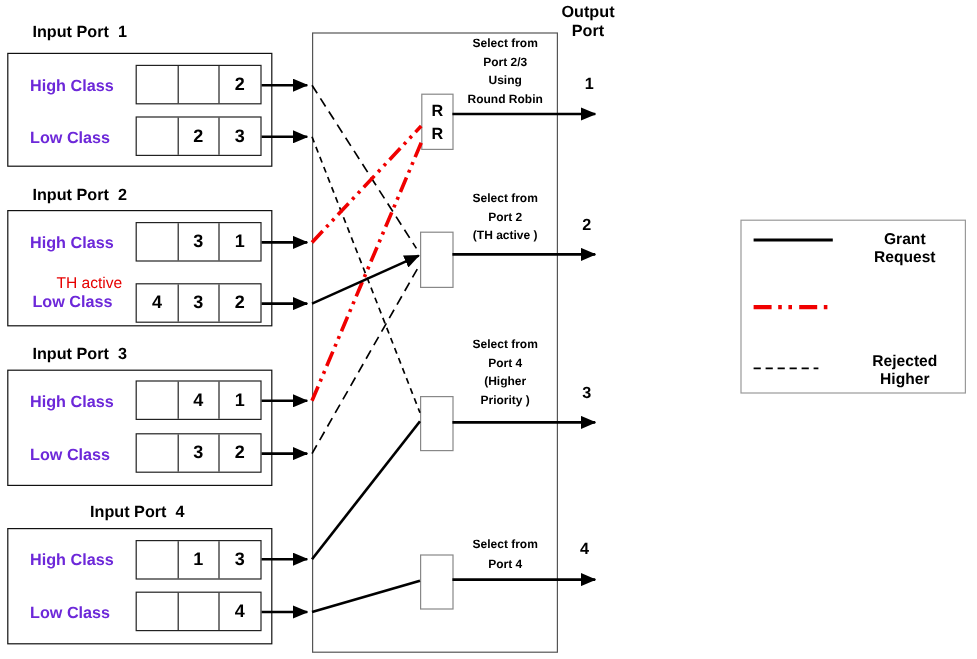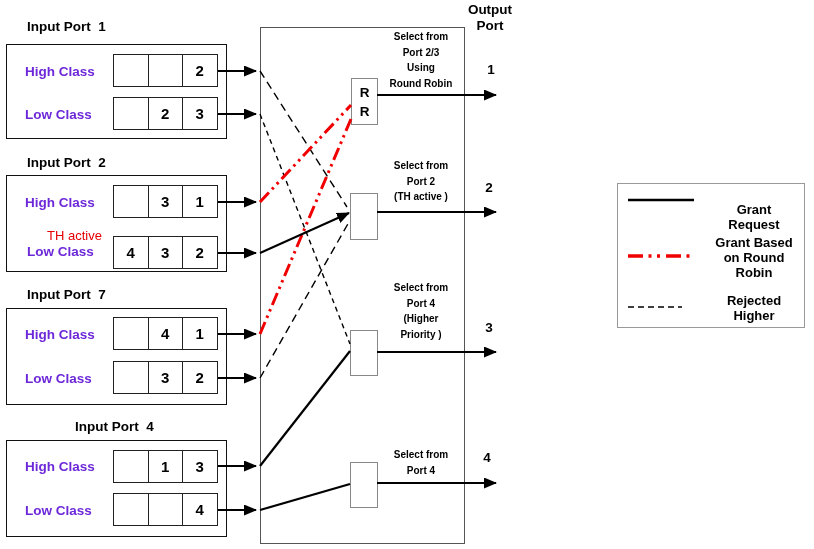--- a/index.html
+++ b/index.html
@@ -52,21 +52,21 @@
     <div class="cell">1</div>
   </div>
   <div class="abs th-label" style="left:47px;top:228px;color:#e60000;">TH active</div>
   <div class="abs class-label" style="left:27px;top:244px;">Low Class</div>
   <div class="abs queue" style="left:113px;top:236px;">
     <div class="cell">4</div>
     <div class="cell">3</div>
     <div class="cell">2</div>
   </div>
 
-  <div class="abs port-title" style="left:27px;top:287px;">Input Port  7</div>
+  <div class="abs port-title" style="left:27px;top:287px;">Input Port  3</div>
   <div class="abs port-box" style="left:6px;top:308px;width:219px;height:95px;"></div>
   <div class="abs class-label" style="left:25px;top:327px;">High Class</div>
   <div class="abs queue" style="left:113px;top:317px;">
     <div class="cell"></div>
     <div class="cell">4</div>
     <div class="cell">1</div>
   </div>
   <div class="abs class-label" style="left:25px;top:371px;">Low Class</div>
   <div class="abs queue" style="left:113px;top:361px;">
     <div class="cell"></div>
@@ -113,25 +113,22 @@
   <div class="abs sel-box" style="left:350px;top:330px;width:26px;height:44px;"></div>
   <div class="abs sel-box" style="left:350px;top:462px;width:26px;height:44px;"></div>
 
   <div class="abs out-header" style="left:458px;top:2px;width:64px;"><span>Output</span><br><span>Port</span></div>
   <div class="abs out-num" style="left:484px;top:62px;">1</div>
   <div class="abs out-num" style="left:482px;top:180px;">2</div>
   <div class="abs out-num" style="left:482px;top:320px;">3</div>
   <div class="abs out-num" style="left:480px;top:450px;">4</div>
 
   <div class="abs legend-box" style="left:617px;top:183px;width:186px;height:143px;"></div>
-  <div class="abs legend-label" style="left:698px;top:202px;width:112px;">Grant
+  <div class="abs legend-label" style="left:698px;top:191px;width:112px;">Grant
 Request</div>
-  <div class="abs legend-label" style="left:698px;top:235px;width:112px;">Grant Based
-on Round
-Robin</div>
   <div class="abs legend-label" style="left:698px;top:293px;width:112px;">Rejected
 Higher</div>
 
   <svg width="814" height="549" viewBox="0 0 814 549">
     <defs>
       <marker id="ah" markerUnits="userSpaceOnUse" markerWidth="13" markerHeight="11" refX="12" refY="5.5" orient="auto">
         <path d="M0,0 L13,5.5 L0,11 z" fill="#000"></path>
       </marker>
     </defs>
 

